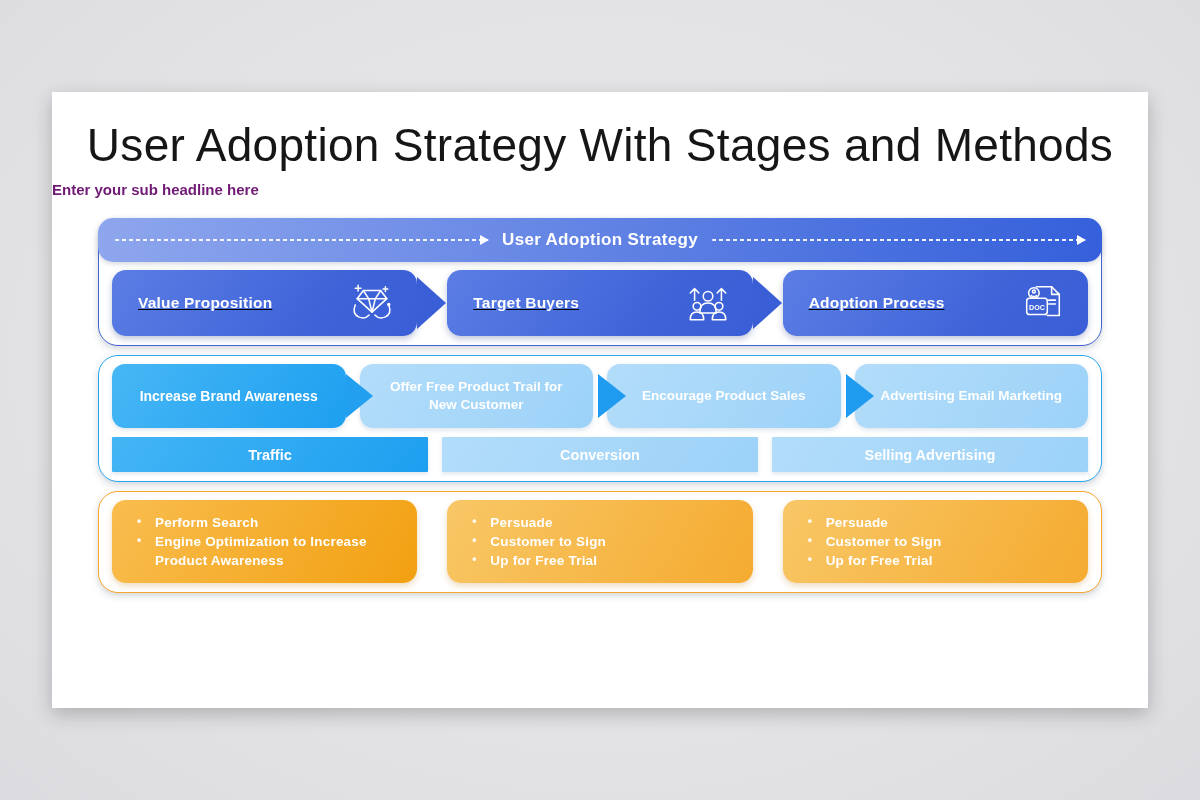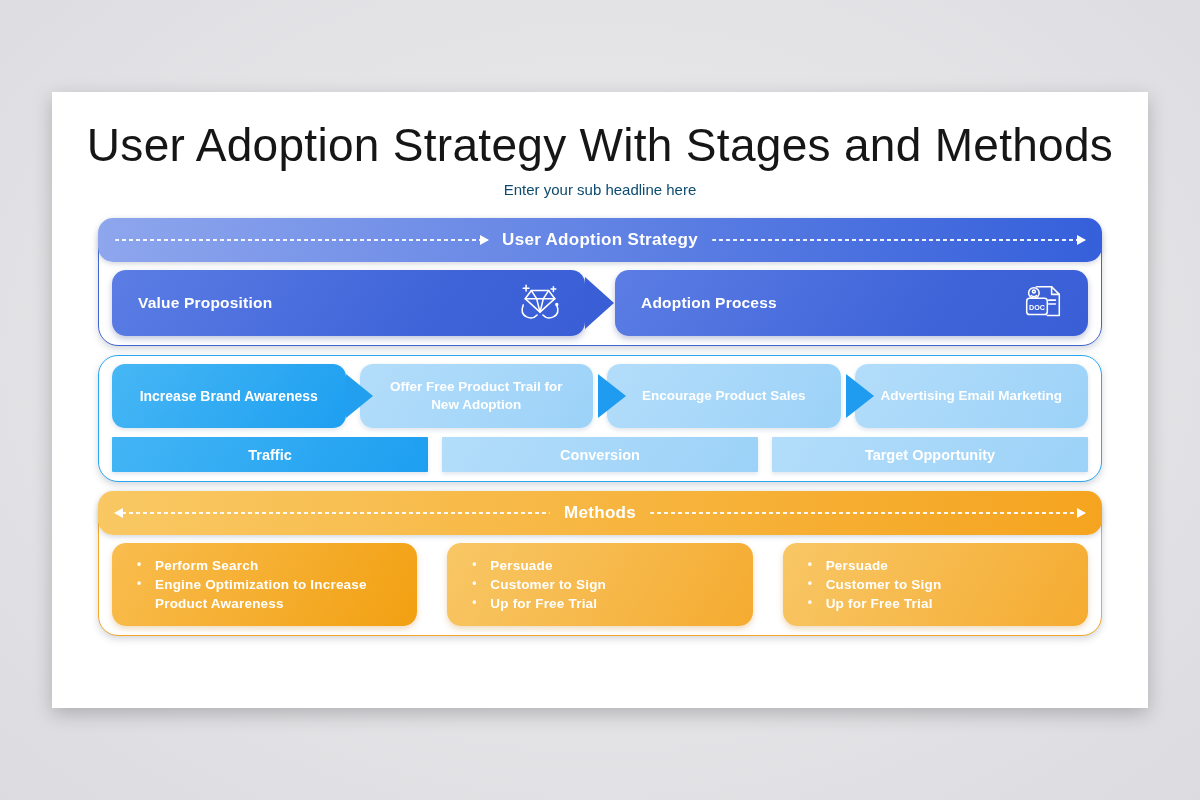--- a/index.html
+++ b/index.html
@@ -16,22 +16,22 @@
   .slide {
     position:absolute; left:52px; top:92px; width:1096px; height:616px;
     background:#ffffff;
     box-shadow:0 6px 18px rgba(0,0,0,.22);
   }
   .main-title {
     margin-top:26px; text-align:center;
     font-size:46px; font-weight:500; color:#161616; letter-spacing:.3px;
   }
   .sub-title {
-    margin-top:9px; text-align:center;
-    font-size:15px; font-weight:400; color:#0c4a6e;
+    margin-top:9px; 
+    font-size:15px; font-weight:700; color:#701a75;
   }
   .sections { padding:20px 46px 0; display:flex; flex-direction:column; gap:9px; }
 
   .section {
     position:relative; background:#fff; border-radius:20px;
     border:1px solid var(--bc);
     box-shadow:0 3px 7px rgba(110,118,135,.30);
   }
   .sec-header {
     height:44px; border-radius:15px; margin:-1px -1px 0 -1px;
@@ -51,21 +51,21 @@
     content:""; position:absolute; right:-1px; top:50%; transform:translateY(-50%);
     border-left:9px solid #fff; border-top:5px solid transparent; border-bottom:5px solid transparent;
   }
   .dash.head-left::before {
     content:""; position:absolute; left:-1px; top:50%; transform:translateY(-50%);
     border-right:9px solid #fff; border-top:5px solid transparent; border-bottom:5px solid transparent;
   }
   .sec-body { padding:8px 13px 9px; }
 
   
-  .strategy-row { display:flex; gap:30px; }
+  .strategy-row { display:flex; gap:30px;text-decoration:underline; }
   .s1-box {
     position:relative; flex:1; height:66px; border-radius:14px;
     background:linear-gradient(125deg,#5b7de4 0%,#3e63d8 70%,#3a5ed6 100%);
     display:flex; align-items:center; justify-content:space-between;
     padding:0 22px 0 26px;
     box-shadow:0 3px 6px rgba(45,65,140,.30);
   }
   .s1-box.has-arrow::after {
     content:""; position:absolute; right:-29px; top:50%; transform:translateY(-50%);
     border-top:26px solid transparent; border-bottom:26px solid transparent;
@@ -157,20 +157,35 @@
                   <path d="M8.5 19.5 H39.5 M15 11 L20.5 19.5 L24 33.5 L27.5 19.5 L33 11"></path>
                   <path d="M9.5 5.5 v6 M6.5 8.5 h6"></path>
                   <path d="M38 7 v5 M35.5 9.5 h5"></path>
                   <circle cx="41.5" cy="25.5" r="1"></circle>
                   <path d="M6.5 26 q-3.5 9 3.5 12.5 q6.5 3 11 -2"></path>
                   <path d="M41.5 26 q3.5 9 -3.5 12.5 q-6.5 3 -11 -2"></path>
                 </svg>
               </span>
             </div>
 
+            <div class="s1-box has-arrow">
+              <span class="s1-label">Target Buyers</span>
+              <span class="s1-icon">
+                <svg class="icon-svg" viewBox="0 0 48 48" width="46" height="46">
+                  <path d="M10 21 V9 M5.5 13.5 L10 9 L14.5 13.5"></path>
+                  <path d="M38 21 V9 M33.5 13.5 L38 9 L42.5 13.5"></path>
+                  <circle cx="24" cy="17" r="5"></circle>
+                  <path d="M15.5 33.5 q0 -9.5 8.5 -9.5 q8.5 0 8.5 9.5 v1 h-17 z"></path>
+                  <circle cx="12.5" cy="27.5" r="4"></circle>
+                  <path d="M5.5 41 q0 -7.5 7 -7.5 q7 0 7 7.5 v0.5 h-14 z"></path>
+                  <circle cx="35.5" cy="27.5" r="4"></circle>
+                  <path d="M28.5 41 q0 -7.5 7 -7.5 q7 0 7 7.5 v0.5 h-14 z"></path>
+                </svg>
+              </span>
+            </div>
 
             <div class="s1-box">
               <span class="s1-label">Adoption Process</span>
               <span class="s1-icon">
                 <svg class="icon-svg" viewBox="0 0 48 48" width="46" height="46">
                   <path d="M17 7 H33 L41 15 V37 H28.5"></path>
                   <path d="M33 7 V15 H41"></path>
                   <path d="M30 21 H37 M30 25 H37"></path>
                   <rect x="7" y="19" width="21.5" height="17" rx="3"></rect>
                   <text x="17.7" y="31.5" font-size="7.5" font-weight="bold" fill="#fff" stroke="none" text-anchor="middle">DOC</text>
@@ -183,40 +198,35 @@
 
           </div>
         </div>
       </div>
 
       <div class="section sec-stages">
         <div class="sec-body">
 
           <div class="stage-row">
             <div class="stage-box active has-arrow">Increase Brand Awareness</div>
-            <div class="stage-box">Offer Free Product Trail for New Adoption</div>
+            <div class="stage-box">Offer Free Product Trail for New Customer</div>
             <div class="stage-box tri-before">Encourage Product Sales</div>
             <div class="stage-box tri-before">Advertising Email Marketing</div>
           </div>
 
           <div class="label-row">
             <div class="label-box active">Traffic</div>
             <div class="label-box">Conversion</div>
-            <div class="label-box">Target Opportunity</div>
+            <div class="label-box">Selling Advertising</div>
           </div>
 
         </div>
       </div>
 
       <div class="section sec-methods">
-        <div class="sec-header">
-          <div class="dash head-left"></div>
-          <div class="sec-title">Methods</div>
-          <div class="dash head-right"></div>
-        </div>
         <div class="sec-body">
           <div class="methods-row">
 
             <div class="method-card primary">
               <ul>
                 <li>Perform Search</li>
                 <li>Engine Optimization to Increase Product Awareness</li>
               </ul>
             </div>
 

